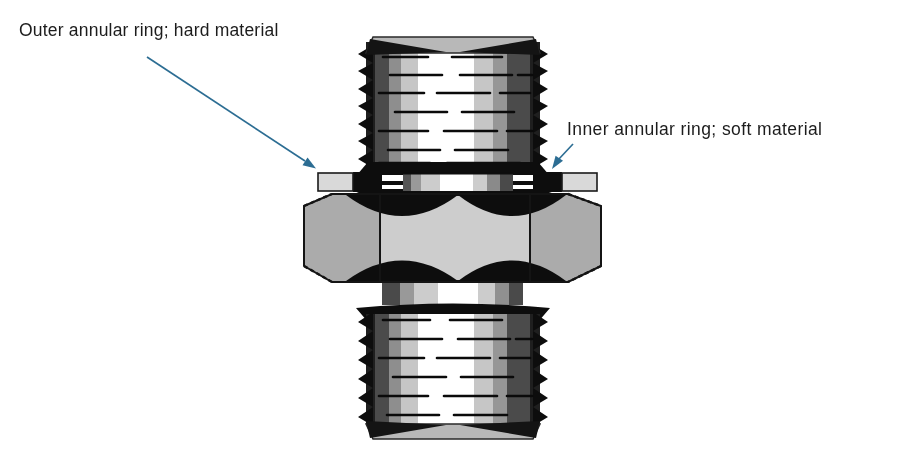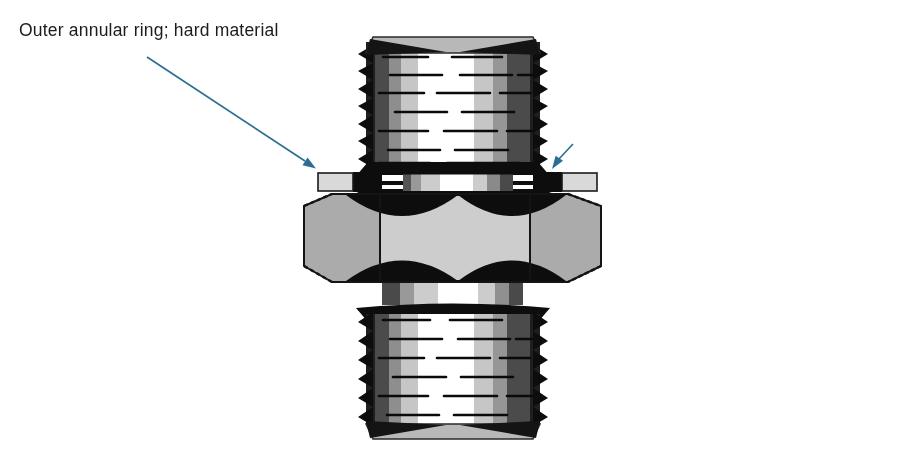--- a/index.html
+++ b/index.html
@@ -21,20 +21,21 @@
   .callout.outer{left:19px;top:21px;}
   .callout.inner{left:567px;top:120px;letter-spacing:0.4px;}
   svg{position:absolute;left:0;top:0;}
 </style>
 </head>
 <body>
 
 <div class="stage">
 
   <div class="callout outer">Outer annular ring; hard material</div>
+  <div class="callout inner">Inner annular ring; soft material</div>
 
   <svg width="911" height="449" viewBox="0 0 911 449">
     <defs>
       <linearGradient id="studGrad" x1="0" y1="0" x2="1" y2="0">
         <stop offset="0" stop-color="#1f1f1f"></stop>
           <stop offset="0.05" stop-color="#1f1f1f"></stop>
         <stop offset="0.05" stop-color="#4b4b4b"></stop>
           <stop offset="0.13" stop-color="#4b4b4b"></stop>
         <stop offset="0.13" stop-color="#8e8e8e"></stop>
           <stop offset="0.20" stop-color="#8e8e8e"></stop>

